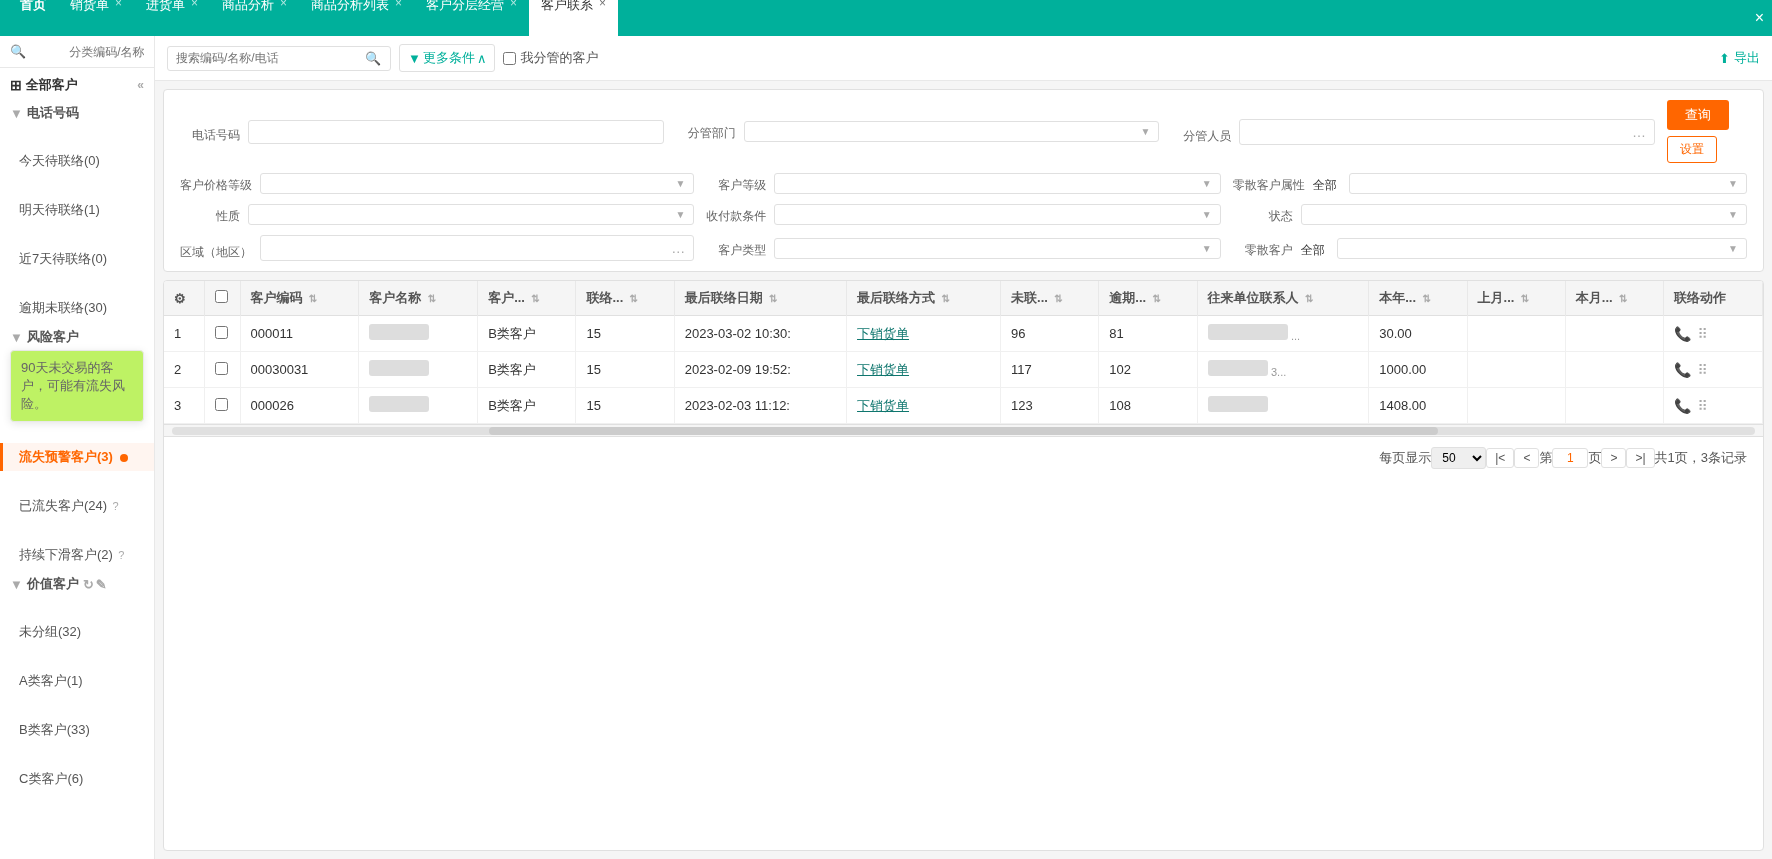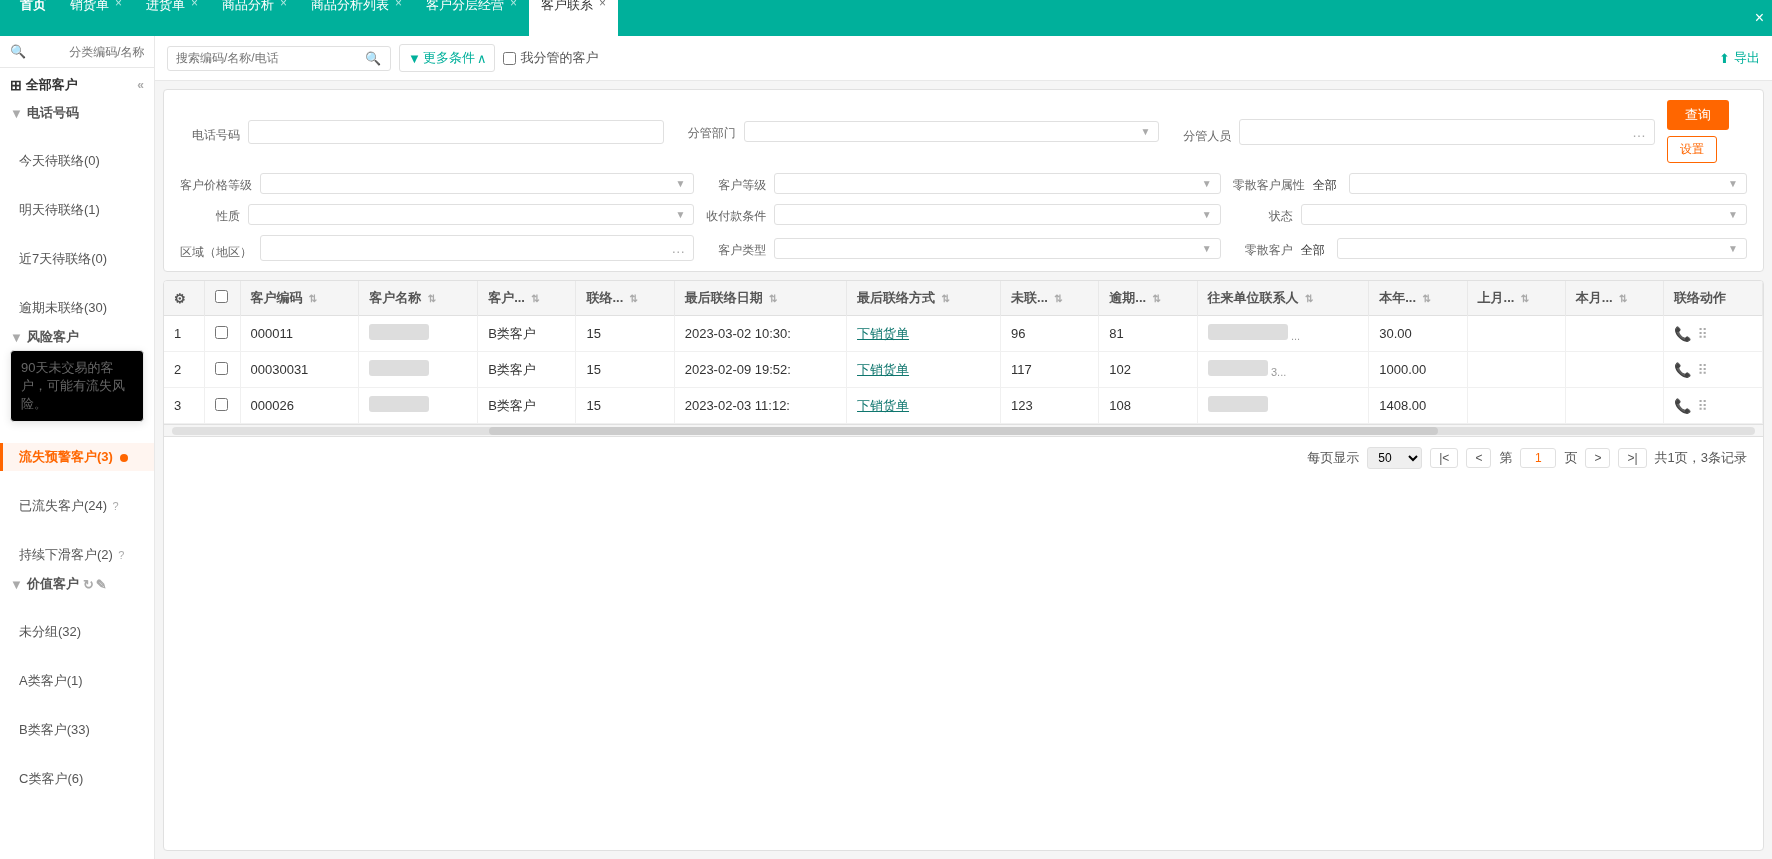--- a/index.html
+++ b/index.html
@@ -110,21 +110,21 @@
       color: #555;
       font-size: 12px;
       font-weight: bold;
       cursor: pointer;
     }
     .sidebar-category-title .arrow {
       margin-right: 4px;
       color: #aaa;
     }
     .tooltip-box {
-      background: #000000;
+      background: #bef264;
       border: 1px solid #e8e8e8;
       border-radius: 4px;
       padding: 8px 10px;
       font-size: 12px;
       color: #666;
       margin: 0 10px 6px 10px;
       box-shadow: 0 2px 8px rgba(0,0,0,0.1);
     }
 
     
@@ -345,21 +345,20 @@
     }
 
     
     .pagination {
       display: flex;
       align-items: center;
       justify-content: flex-end;
       padding: 10px 16px;
       background: #fff;
       border-top: 1px solid #e0e0e0;
-      gap: 8px;
       font-size: 12px;
       color: #555;
     }
     .pagination select {
       border: 1px solid #e0e0e0;
       border-radius: 3px;
       padding: 2px 6px;
       font-size: 12px;
       outline: none;
     }

